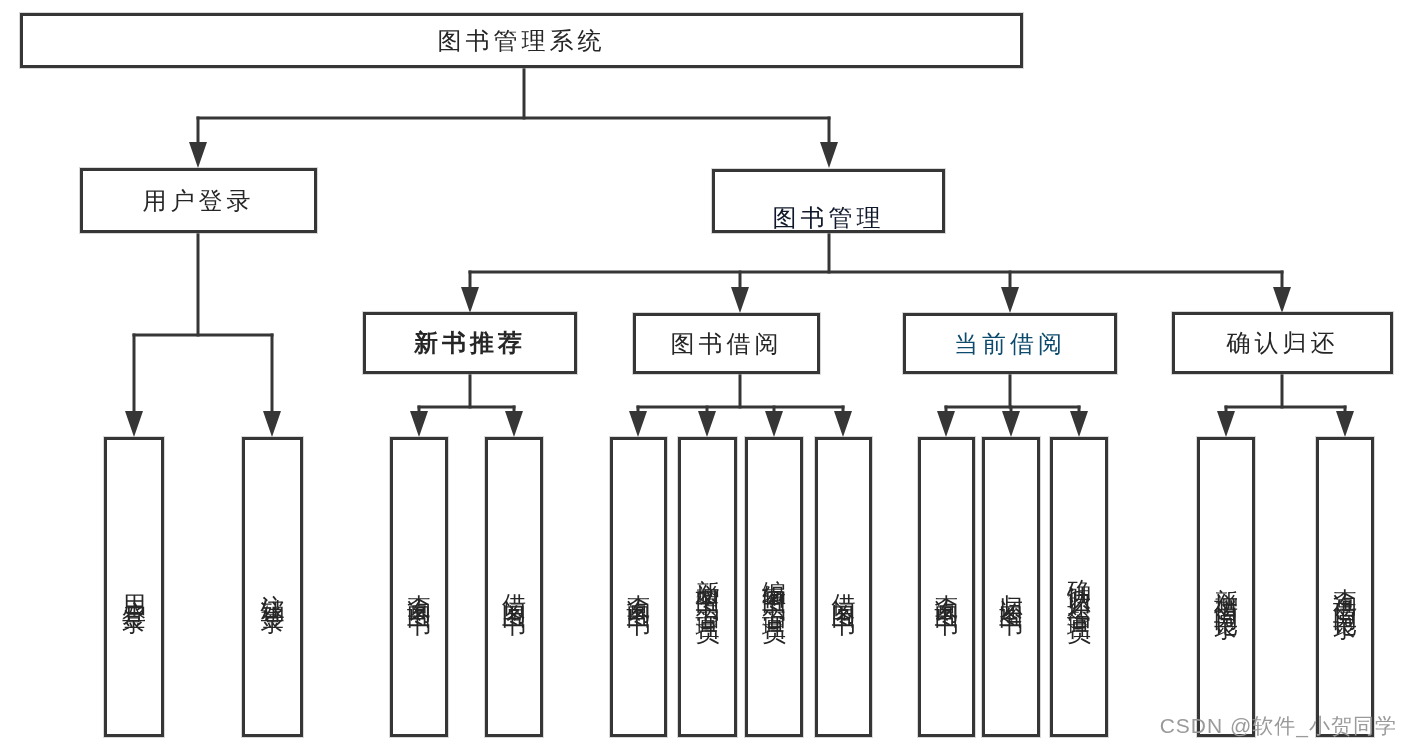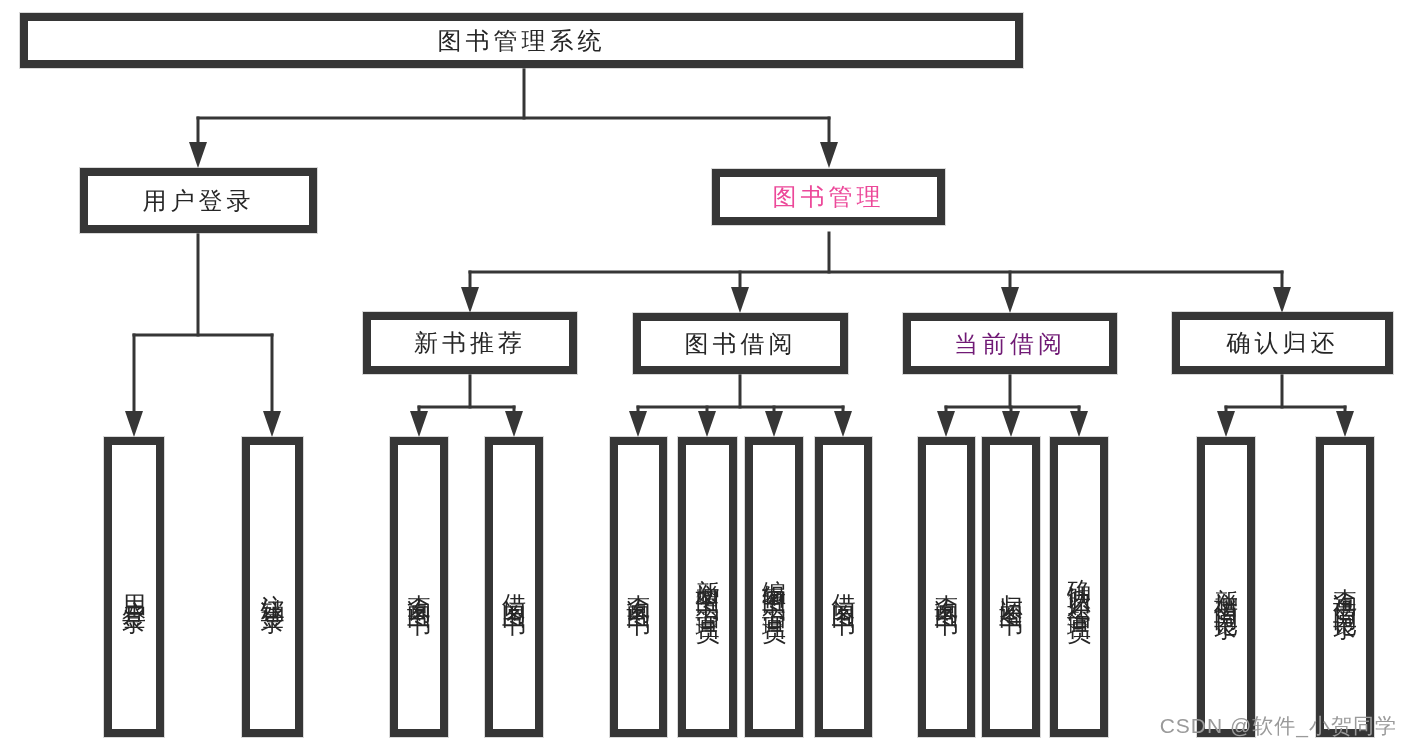--- a/index.html
+++ b/index.html
@@ -7,21 +7,21 @@
     position: relative;
     width: 1405px;
     height: 747px;
     background: #ffffff;
     font-family: "Liberation Sans", sans-serif;
     overflow: hidden;
   }
   .box {
     position: absolute;
     box-sizing: border-box;
-    border: 8px solid #b91c1c;
+    border: 3px solid #b91c1c;
     background: #ffffff;
     display: flex;
     align-items: center;
     justify-content: center;
     color: #262626;
     white-space: nowrap;
     z-index: 2;
     box-shadow: 0 0 0 1px rgba(170,170,170,0.45);
   }
   .hlabel {
@@ -113,31 +113,31 @@
       <polygon points="1336,411 1354,411 1345,437" fill="#363636"></polygon>
     </svg>
 
   <div class="box" style="left: 20px; top: 13px; width: 1003px; height: 55px; border-color: rgb(54, 54, 54); color: rgb(38, 38, 38);">
     <span class="hlabel">图书管理系统</span>
   </div>
 
   <div class="box" style="left: 80px; top: 168px; width: 237px; height: 65px; border-color: rgb(54, 54, 54); color: rgb(38, 38, 38);">
     <span class="hlabel">用户登录</span>
   </div>
-  <div class="box" style="left: 712px; top: 169px; width: 233px; height: 56px; border-color: rgb(54, 54, 54); color: #ec4899;">
+  <div class="box" style="left: 712px; top: 169px; width: 233px; height: 64px; border-color: rgb(54, 54, 54); color: #0f172a; align-items: flex-end;">
     <span class="hlabel">图书管理</span>
   </div>
 
-  <div class="box" style="left: 363px; top: 312px; width: 214px; height: 62px; border-color: rgb(54, 54, 54); color: rgb(38, 38, 38);">
+  <div class="box" style="left: 363px; top: 312px; width: 214px; height: 62px; border-color: rgb(54, 54, 54); color: rgb(38, 38, 38); font-weight: bold;">
     <span class="hlabel">新书推荐</span>
   </div>
-  <div class="box" style="left: 633px; top: 313px; width: 215px; height: 61px; border-color: rgb(54, 54, 54); color: rgb(38, 38, 38);">
+  <div class="box" style="left: 633px; top: 313px; width: 187px; height: 61px; border-color: rgb(54, 54, 54); color: rgb(38, 38, 38);">
     <span class="hlabel">图书借阅</span>
   </div>
-  <div class="box" style="left: 903px; top: 313px; width: 214px; height: 61px; border-color: rgb(54, 54, 54); color: #701a75;">
+  <div class="box" style="left: 903px; top: 313px; width: 214px; height: 61px; border-color: rgb(54, 54, 54); color: #0c4a6e;">
     <span class="hlabel">当前借阅</span>
   </div>
   <div class="box" style="left: 1172px; top: 312px; width: 221px; height: 62px; border-color: rgb(54, 54, 54); color: rgb(38, 38, 38);">
     <span class="hlabel">确认归还</span>
   </div>
 
   <div class="box" style="left: 104px; top: 437px; width: 60px; height: 300px; border-color: rgb(54, 54, 54); color: rgb(38, 38, 38);">
     <span class="vlabel">用户登录</span>
   </div>
   <div class="box" style="left: 242px; top: 437px; width: 61px; height: 300px; border-color: rgb(54, 54, 54); color: rgb(38, 38, 38);">

